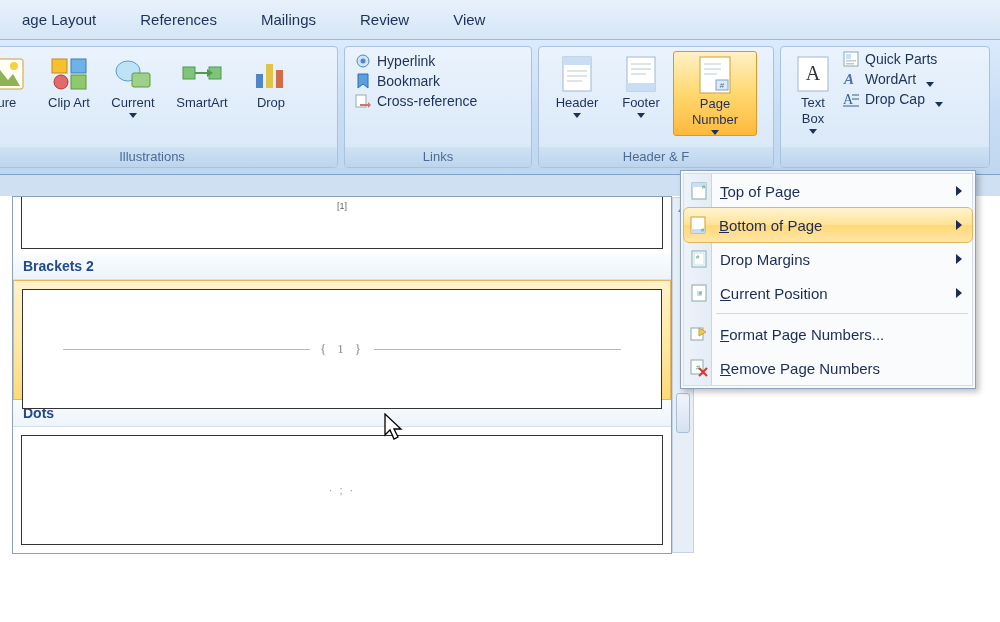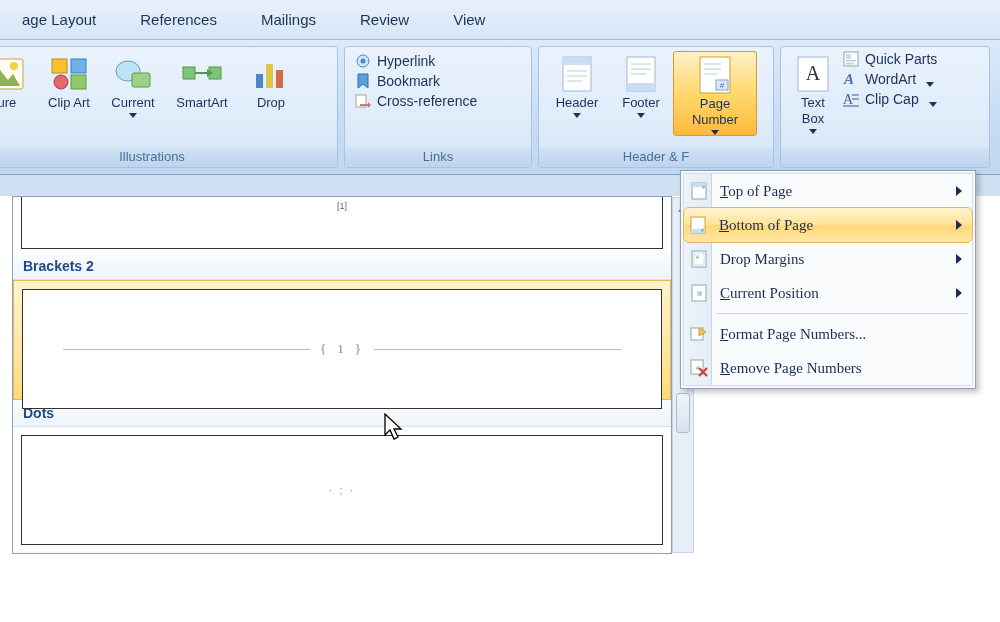--- a/index.html
+++ b/index.html
@@ -132,21 +132,20 @@
     width:296px;
     background:#f5f7fb;
     border:1px solid #8aa2bd;
     box-shadow:3px 3px 6px rgba(0,0,0,.25);
     padding:2px;
     z-index:50;
   }
   .menu-inner{
     border:1px solid #d6deea;
     background:#fafbfd;
-    font-family:Liberation Serif, serif;
   }
   .menu-iconstrip{
     position:absolute;
     left:3px; top:3px; bottom:3px;
     width:28px;
     background:linear-gradient(90deg,#eef3fa,#e4ecf6);
     border-right:1px solid #c8d5e6;
   }
   .menu-item{
     position:relative;
@@ -479,21 +478,21 @@
         </div>
         <div class="small-item">
           <span class="mini-icon">
               <svg width="16" height="16">
                 <text x="0" y="13" font-size="14" font-family="Georgia" fill="#355f92">A</text>
                 <line x1="9" y1="4" x2="16" y2="4" stroke="#355f92"></line>
                 <line x1="9" y1="8" x2="16" y2="8" stroke="#355f92"></line>
                 <line x1="0" y1="15" x2="16" y2="15" stroke="#355f92"></line>
               </svg>
             </span>
-          <span>Clip Cap</span>
+          <span>Drop Cap</span>
           <span class="drop-tri" style="margin-left:4px"></span>
         </div>
       </div>
     </div>
     <div class="group-label">&nbsp;</div>
   </div>
 </div>
 
 <div class="menu">
   <div class="menu-iconstrip"></div>

